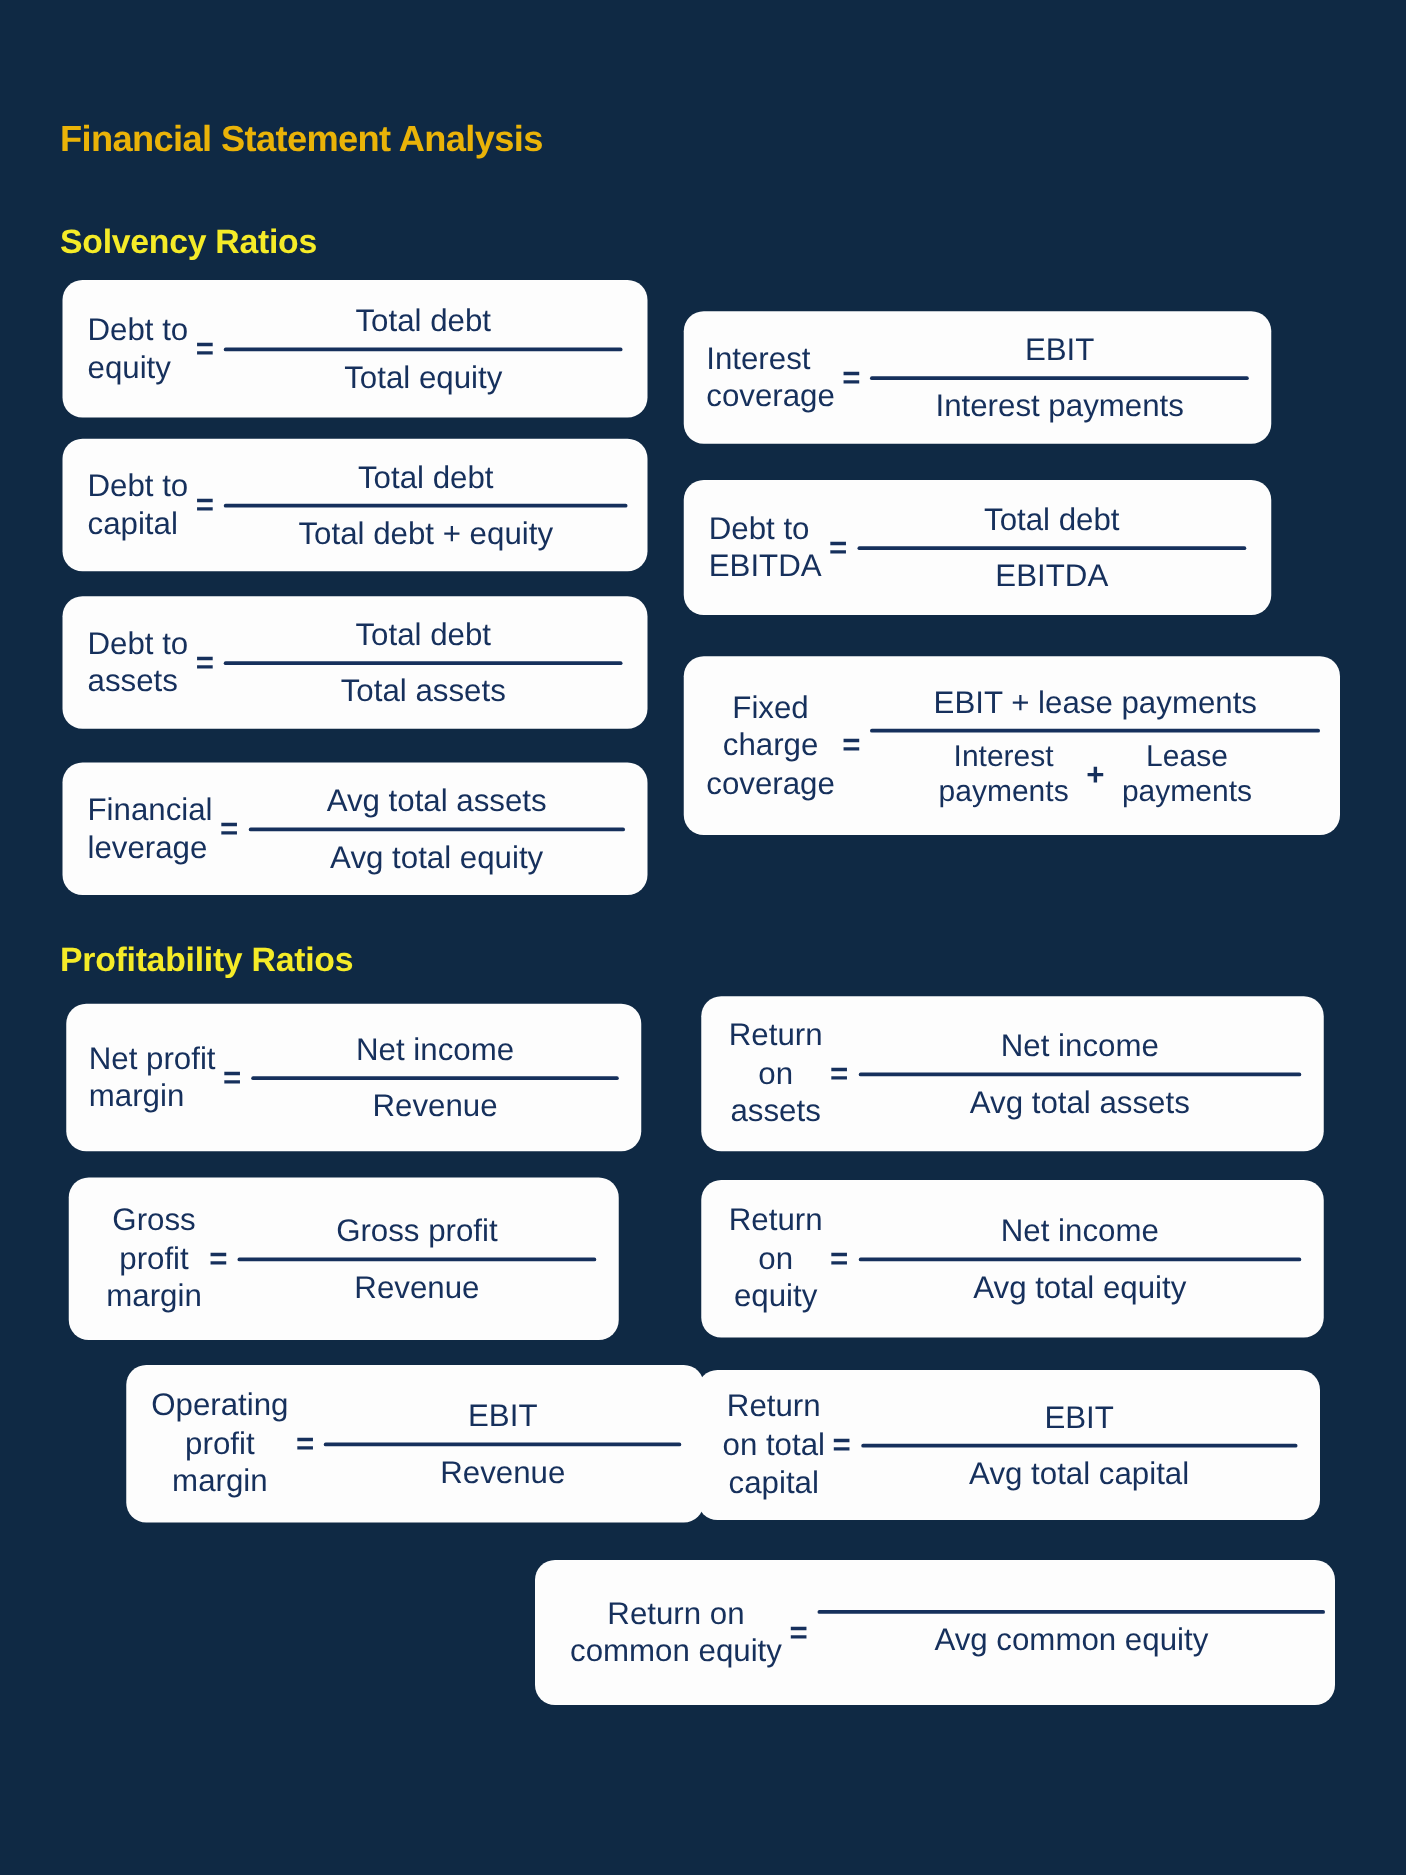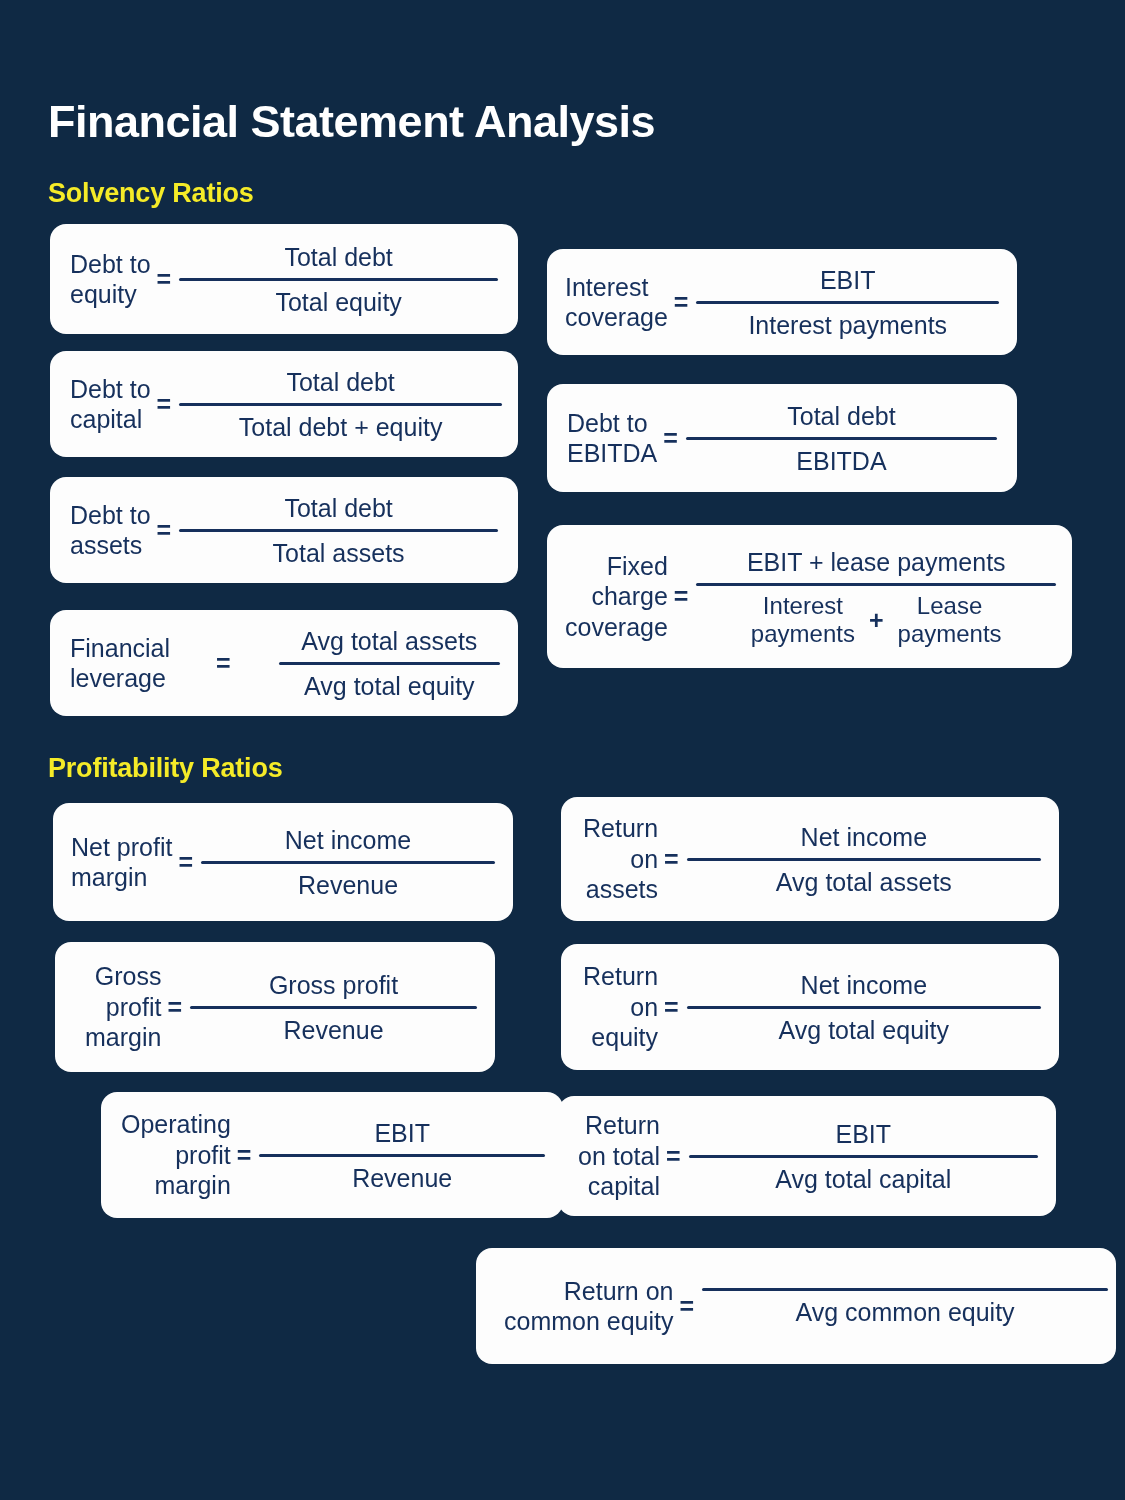--- a/index.html
+++ b/index.html
@@ -11,23 +11,23 @@
     font-family: "Liberation Sans", sans-serif;
     overflow: hidden;
     position: relative;
   }
 
   
   .page-title {
     position: absolute;
     left: 48px;
     top: 96px;
-    font-size: 45px;
-    font-weight: bold;
-    color: #ffffff;
+    font-size: 29px;
+    font-weight: bold;
+    color: #eab308;
     letter-spacing: -0.5px;
     white-space: nowrap;
   }
   .section-head {
     position: absolute;
     left: 48px;
     font-size: 27px;
     font-weight: bold;
     color: #f5eb28;
     letter-spacing: -0.2px;
@@ -46,21 +46,21 @@
     color: #16305c;
   }
 
   .lbl {
     font-size: 25px;
     line-height: 1.22;
     color: #16305c;
     white-space: pre-line;
     flex: 0 0 auto;
   }
-  .lbl.ctr { text-align: right; }
+  .lbl.ctr { text-align: center; }
   .lbl.lft { text-align: left; }
 
   .eq {
     font-size: 25px;
     font-weight: bold;
     color: #16305c;
     flex: 0 0 auto;
     padding: 0 6px;
   }
 
@@ -141,21 +141,21 @@
   <div class="lbl lft">Debt to
 assets</div>
   <div class="eq">=</div>
   <div class="frac">
     <div class="num">Total debt</div>
     <div class="bar"></div>
     <div class="den">Total assets</div>
   </div>
 </div>
 
-<div class="card" style="left:50px; top:610px; width:468px; height:106px; padding:0 16px 0 20px;gap:40px;">
+<div class="card" style="left:50px; top:610px; width:468px; height:106px; padding:0 16px 0 20px;">
   <div class="lbl lft">Financial
 leverage</div>
   <div class="eq">=</div>
   <div class="frac">
     <div class="num">Avg total assets</div>
     <div class="bar"></div>
     <div class="den">Avg total equity</div>
   </div>
 </div>
 
@@ -263,21 +263,21 @@
 on total
 capital</div>
   <div class="eq">=</div>
   <div class="frac">
     <div class="num">EBIT</div>
     <div class="bar"></div>
     <div class="den">Avg total capital</div>
   </div>
 </div>
 
-<div class="card" style="left:428px; top:1248px; width:640px; height:116px; padding:0 6px 0 28px;margin-left:48px;">
+<div class="card" style="left:428px; top:1248px; width:640px; height:116px; padding:0 6px 0 28px;">
   <div class="lbl ctr">Return on
 common equity</div>
   <div class="eq">=</div>
   <div class="frac">
     <div class="bar"></div>
     <div class="den">Avg common equity</div>
   </div>
 </div>
 
 </body></html>

